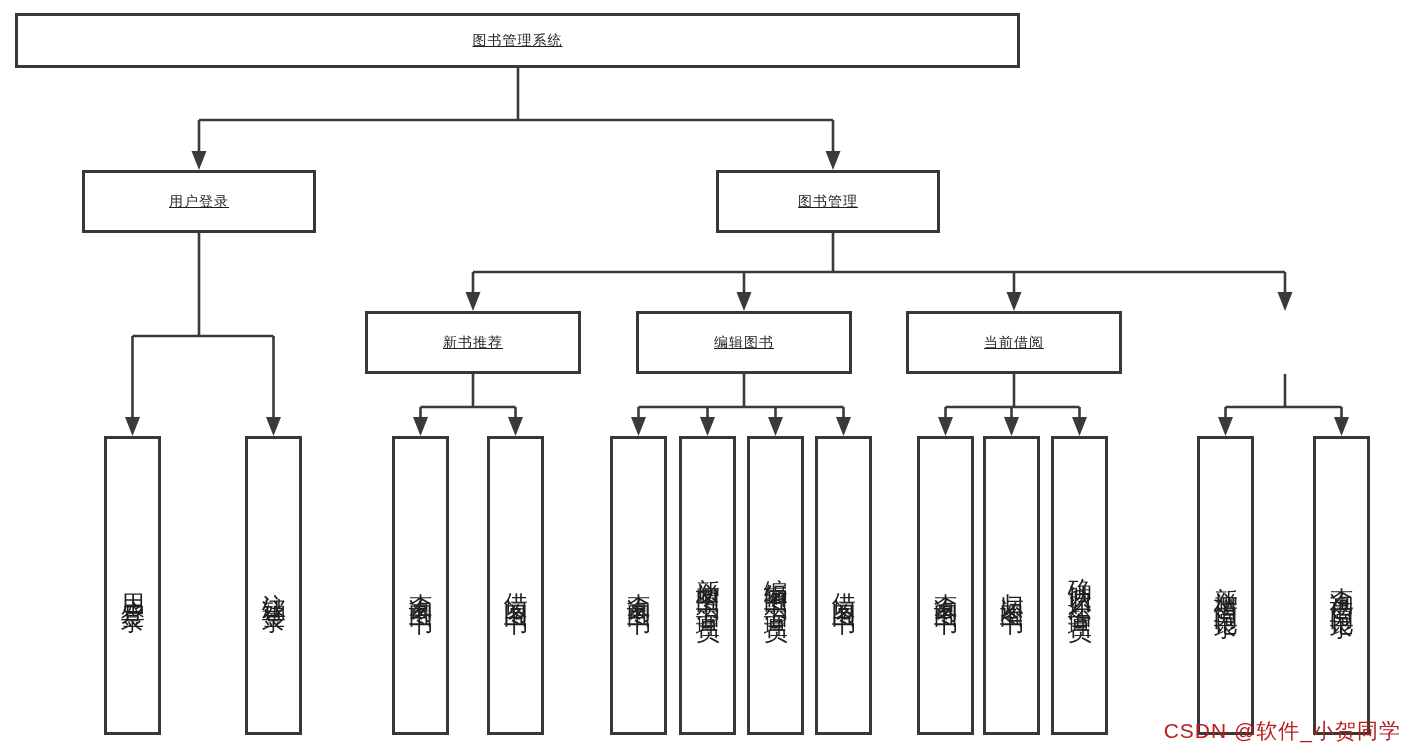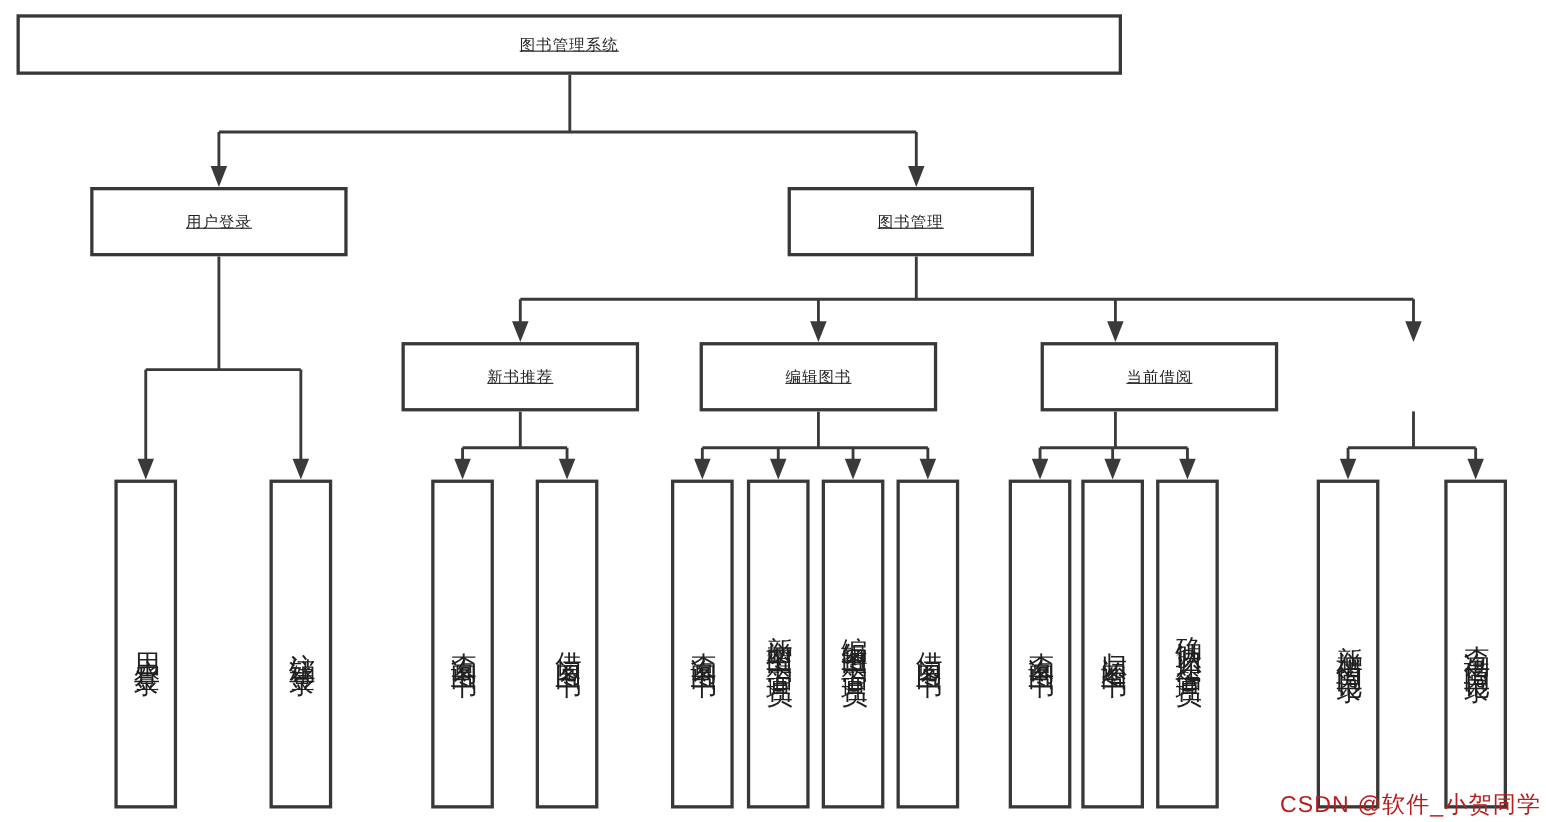--- a/index.html
+++ b/index.html
@@ -123,21 +123,21 @@
   <div class="node hnode" style="left:716px;top:170px;width:224px;height:63px;">
     <span>图书管理</span>
   </div>
 
   <div class="node hnode" style="left:365px;top:311px;width:216px;height:63px;">
     <span>新书推荐</span>
   </div>
   <div class="node hnode" style="left:636px;top:311px;width:216px;height:63px;">
     <span>编辑图书</span>
   </div>
-  <div class="node hnode" style="left:906px;top:311px;width:216px;height:63px;margin-left:40px;">
+  <div class="node hnode" style="left:906px;top:311px;width:216px;height:63px;">
     <span>当前借阅</span>
   </div>
 
   <div class="node vnode" style="left:104px;top:436px;width:57px;height:299px;">
     <span>用户登录</span>
   </div>
   <div class="node vnode" style="left:245px;top:436px;width:57px;height:299px;">
     <span>注销登录</span>
   </div>
 

